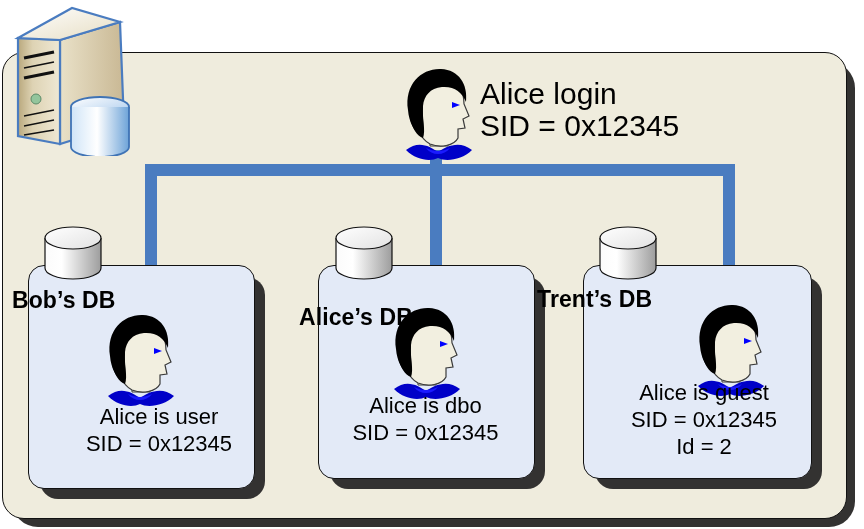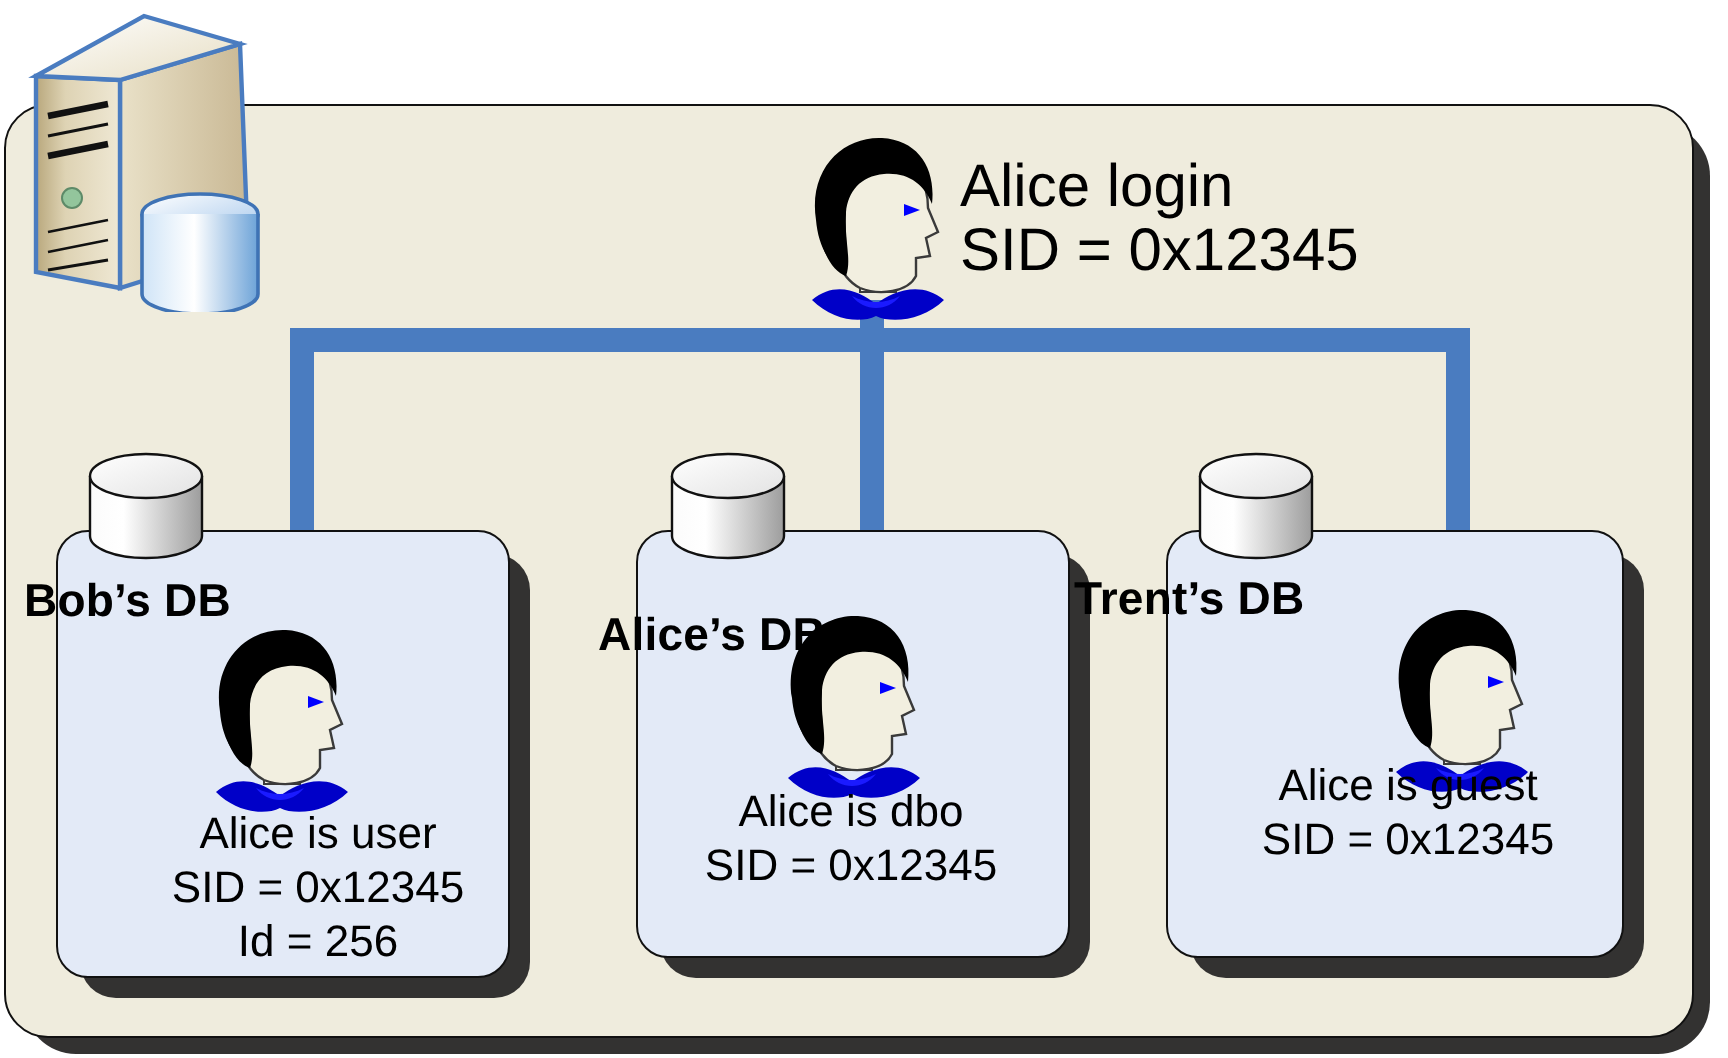--- a/index.html
+++ b/index.html
@@ -180,21 +180,20 @@
     <polygon points="56,36 64,39 56,42" fill="#0000ff"></polygon>
     <path d="M10,84 C22,74 34,80 42,86 C50,80 64,74 76,84
              C66,94 50,96 42,92 C34,96 20,94 10,84 Z" fill="#0000c8"></path>
     <path d="M30,82 C38,86 46,86 54,82 C48,90 36,90 30,82 Z" fill="#1a1aff"></path>
   </svg>
 </div>
 
 <div class="caption" style="left:28px;top:403px;width:262px;">
   <div>Alice is user</div>
   <div>SID = 0x12345</div>
-  <div>Id = 256</div>
 </div>
 
 <div class="dbbox-shadow" style="left:330px;top:277px;width:215px;height:212px;"></div>
 <div class="dbbox" style="left:318px;top:265px;width:215px;height:212px;"></div>
 
 <div class="cyl" style="left:333px;top:225px;">
   <svg width="62" height="56" viewBox="0 0 62 56">
     <path d="M3,13 L3,43 A28,11 0 0 0 59,43 L59,13" fill="url(#gcy1)" stroke="#111" stroke-width="1.2"></path>
     <ellipse cx="31" cy="13" rx="28" ry="11" fill="url(#gct1)" stroke="#111" stroke-width="1.2"></ellipse>
   </svg>
@@ -251,13 +250,14 @@
     <polygon points="56,36 64,39 56,42" fill="#0000ff"></polygon>
     <path d="M10,84 C22,74 34,80 42,86 C50,80 64,74 76,84
              C66,94 50,96 42,92 C34,96 20,94 10,84 Z" fill="#0000c8"></path>
     <path d="M30,82 C38,86 46,86 54,82 C48,90 36,90 30,82 Z" fill="#1a1aff"></path>
   </svg>
 </div>
 
 <div class="caption" style="left:583px;top:379px;width:242px;">
   <div>Alice is guest</div>
   <div>SID = 0x12345</div>
+  <div>Id = 2</div>
 </div>
 
 </body></html>

